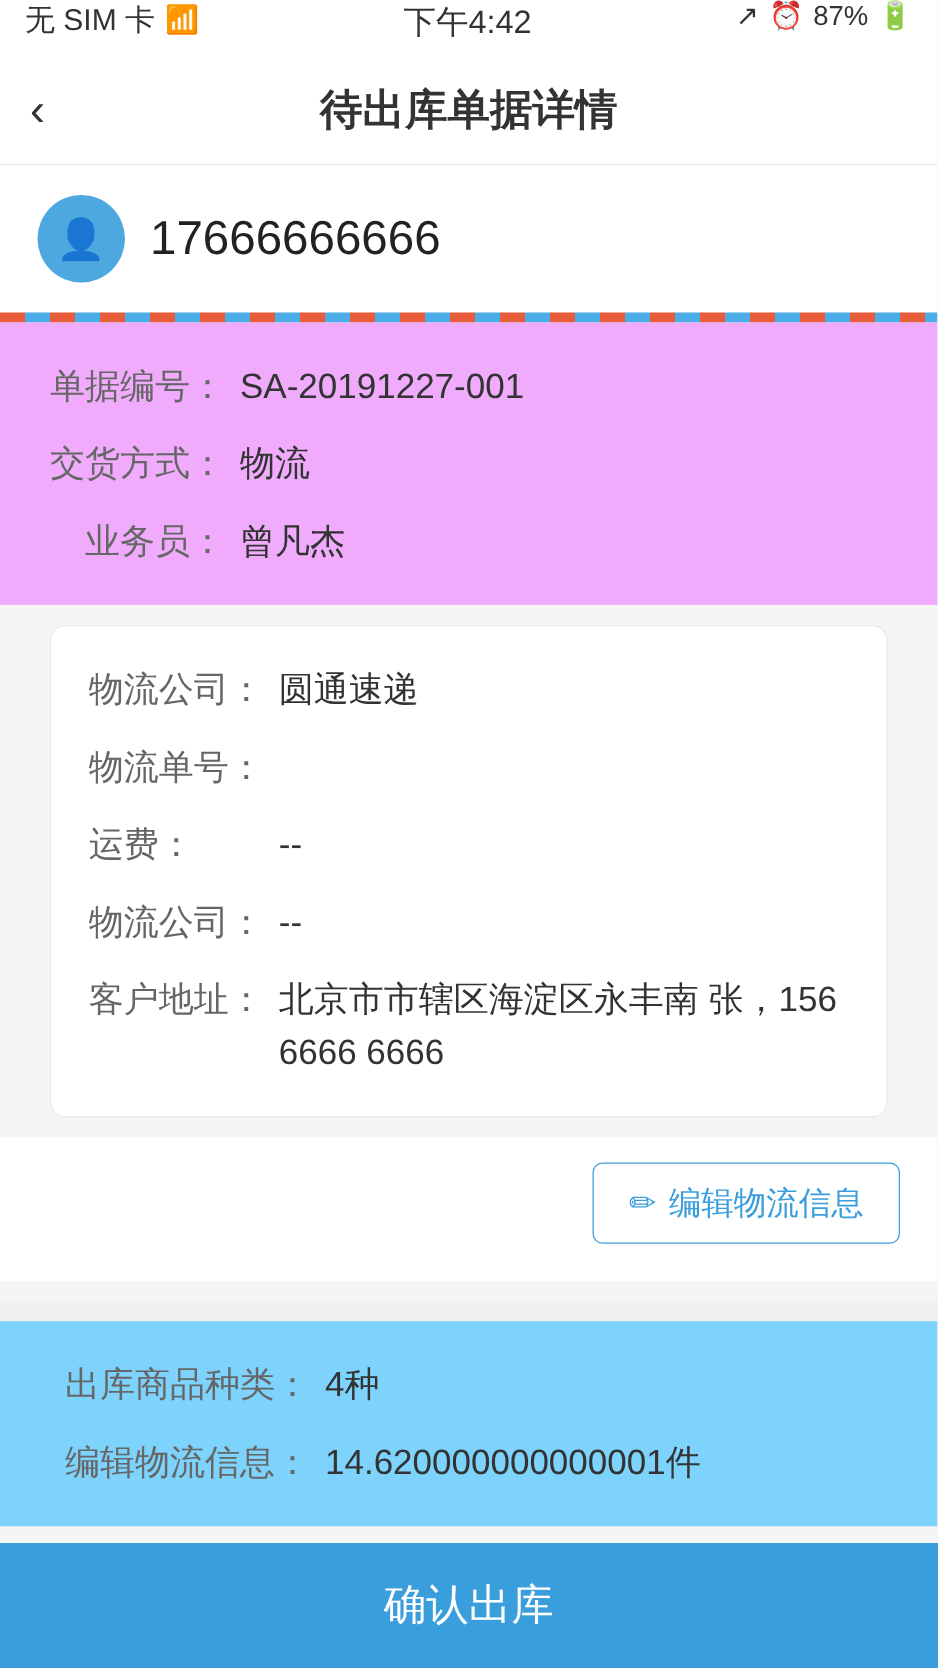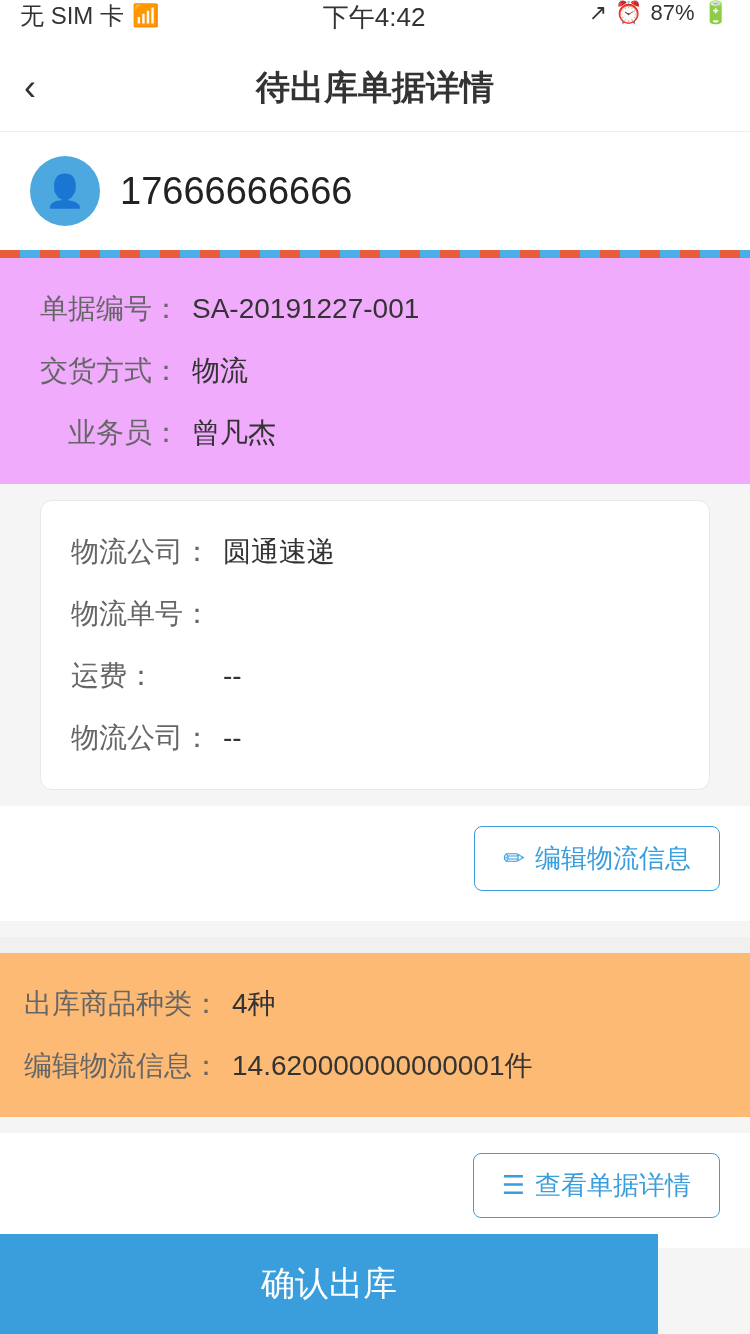--- a/index.html
+++ b/index.html
@@ -170,22 +170,22 @@
       padding: 14px 28px;
       font-size: 26px;
       display: flex;
       align-items: center;
       gap: 10px;
       cursor: pointer;
     }
 
     
     .goods-section {
-      background: #fdba74;
-      padding: 30px 24px;
+      background: #7dd3fc;
+      padding: 30px 52px;
       margin-bottom: 16px;
     }
 
     
     .detail-btn-container {
       background: #fff;
       padding: 20px 30px 30px;
       display: flex;
       justify-content: flex-end;
       margin-bottom: 16px;
@@ -201,21 +201,21 @@
       align-items: center;
       gap: 10px;
       cursor: pointer;
     }
 
     
     .bottom-bar {
       position: fixed;
       bottom: 0;
       left: 0;
-      width: 658px;
+      width: 750px;
       background: #3b9edc;
       height: 100px;
       display: flex;
       align-items: center;
       justify-content: center;
     }
     .confirm-btn {
       color: #fff;
       font-size: 34px;
       font-weight: 500;
@@ -286,20 +286,24 @@
       <span class="logistics-label">物流单号：</span>
     </div>
     <div class="logistics-row">
       <span class="logistics-label">运费：</span>
       <span class="logistics-value">--</span>
     </div>
     <div class="logistics-row">
       <span class="logistics-label">物流公司：</span>
       <span class="logistics-value">--</span>
     </div>
+    <div class="logistics-row">
+      <span class="logistics-label">客户地址：</span>
+      <span class="logistics-value" style="flex-wrap:wrap;">北京市市辖区海淀区永丰南  张，156 6666 6666</span>
+    </div>
   </div>
 </div>
 
 <div class="edit-btn-container">
   <button class="edit-btn">
     <span>✏</span>
     <span>编辑物流信息</span>
   </button>
 </div>
 

